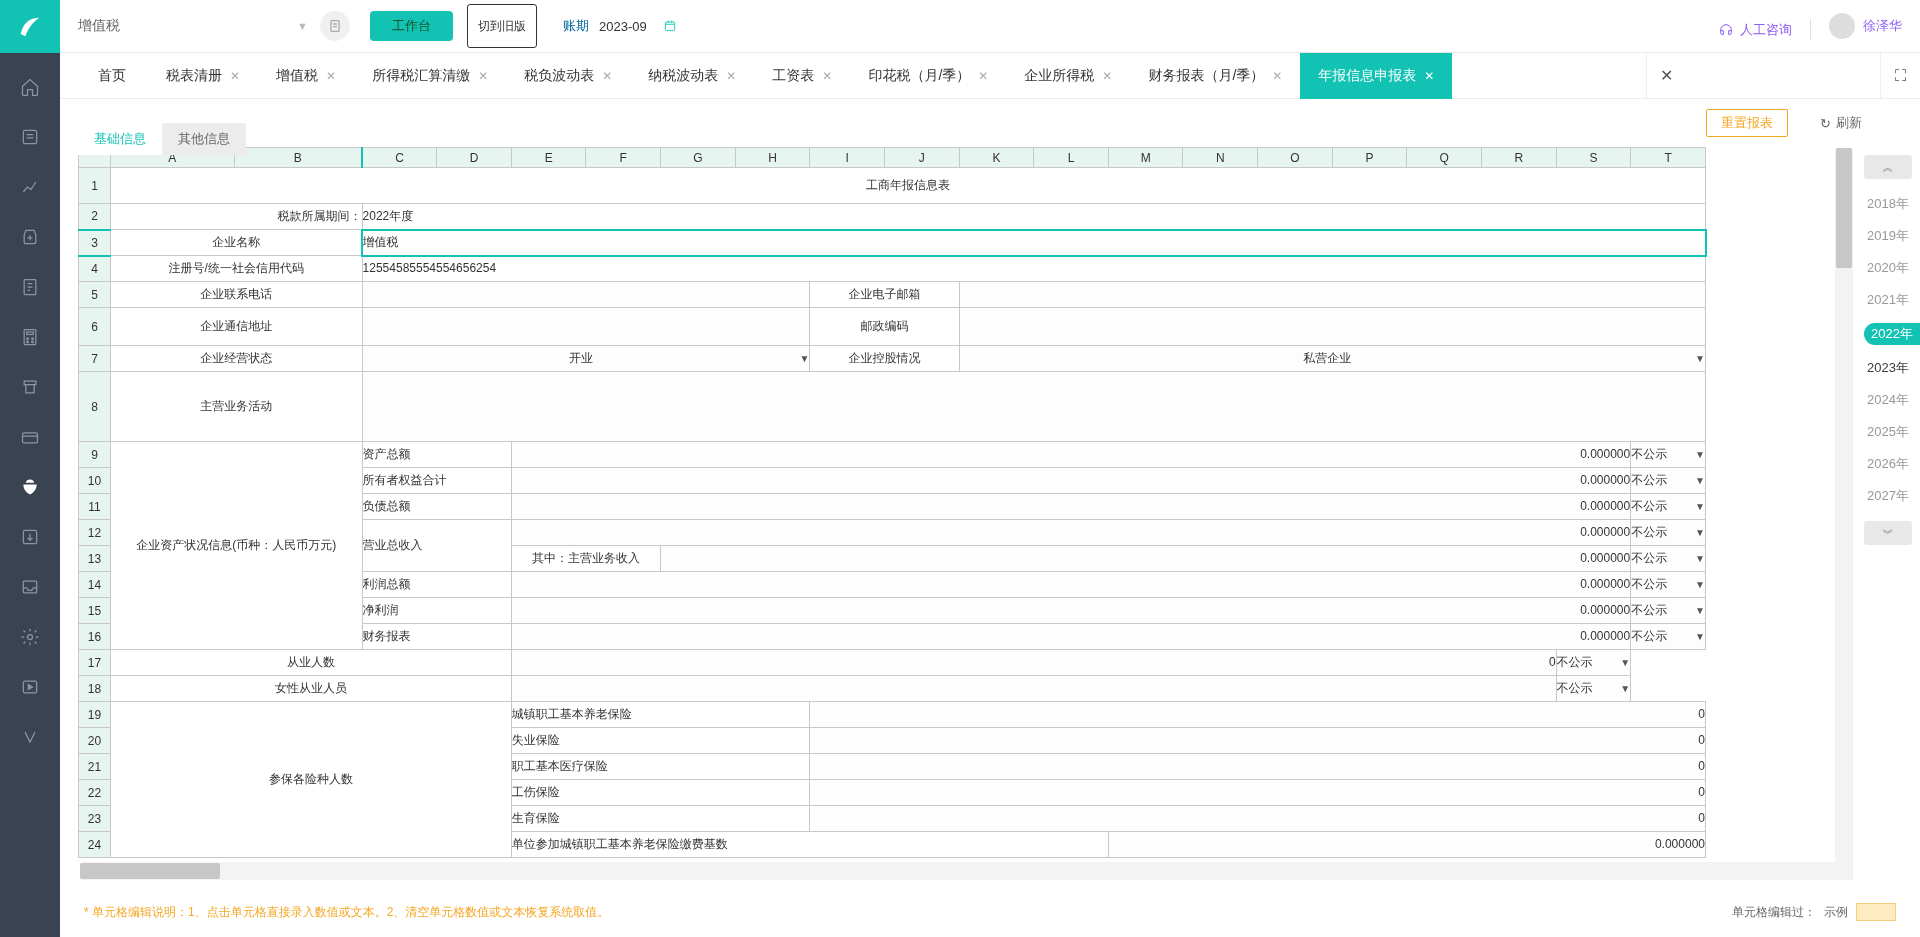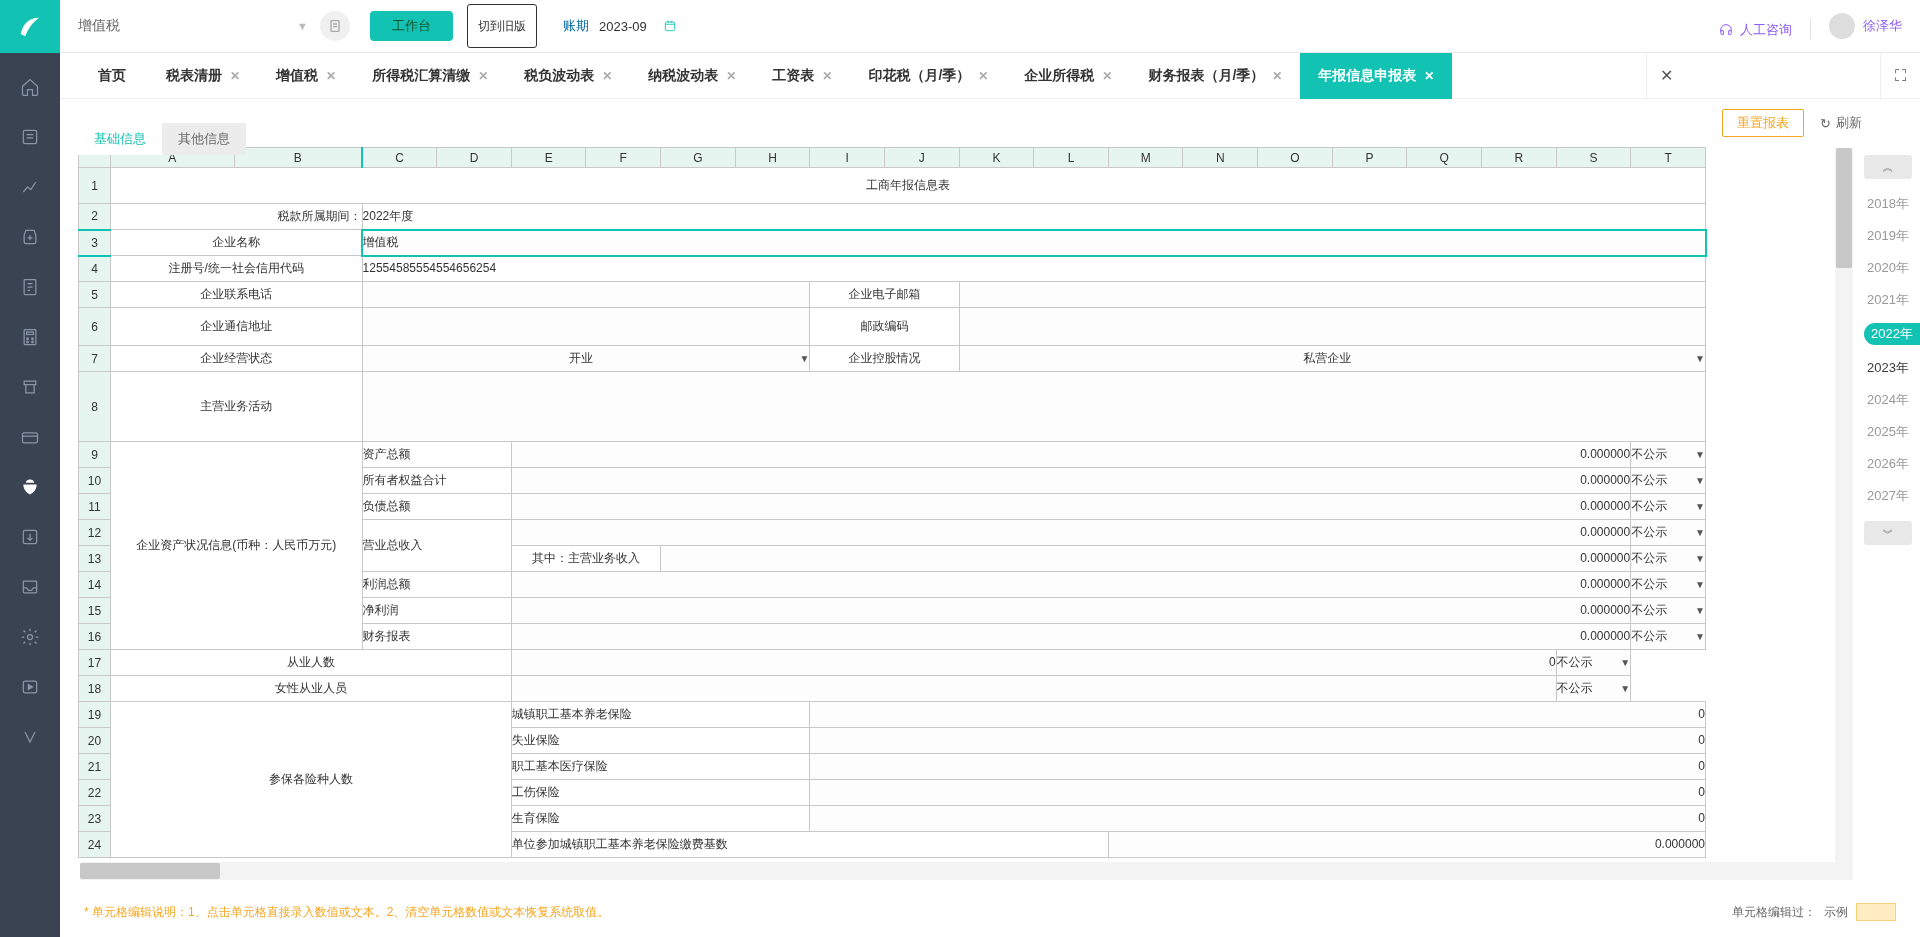--- a/index.html
+++ b/index.html
@@ -33,21 +33,21 @@
 .tabbar .tab .close { font-size:12px; color:#aaa; }
 .tabbar .tab.active { background:#12c2b3; color:#fff; }
 .tabbar .tab.active .close { color:#fff; }
 .tabbar .tab.first { padding:0 22px; }
 .tabbar .rtbtn { margin-left:auto; width:40px; height:46px; display:flex; align-items:center; justify-content:center; cursor:pointer; border-left:1px solid #eee; font-size:16px; color:#555; }
 
 .subrow { position:fixed; left:60px; top:99px; right:40px; height:48px; display:flex; align-items:center; padding:0 18px; z-index:70; background:#fff; }
 .subtabs { display:flex; height:32px;margin-top:31px; }
 .subtabs .st { padding:0 16px; height:32px; display:flex; align-items:center; font-size:13px; cursor:pointer; background:#ececec; color:#666; }
 .subtabs .st.active { background:#fff; color:#12c2b3; font-weight:500; }
-.subrow .actions { margin-left:auto; display:flex; align-items:center; gap:16px;padding-left:22px; }
+.subrow .actions { margin-left:auto; display:flex; align-items:center; gap:32px;padding-left:22px; }
 .btn-warn-outline { border:1px solid #f5a623; color:#f5a623; padding:0 14px; height:28px; border-radius:2px; display:flex; align-items:center; font-size:13px; cursor:pointer; }
 .btn-plain { color:#666; display:flex; align-items:center; gap:5px; font-size:13px; cursor:pointer; }
 
 .sheet-zone { position:fixed; left:60px; top:147px; right:80px; bottom:50px; background:#fff; overflow:hidden; padding:0 18px; }
 .sheet-scroll { width:100%; height:100%; overflow:auto; position:relative; }
 .grid-table { border-collapse:collapse; width:1628px; table-layout:fixed;}
 .grid-table td, .grid-table th { border:1px solid #c8c8c8; font-size:12px; padding:0; }
 .colhdr { background:#e7f5f0; text-align:center; height:20px; font-weight:normal; color:#333; position:relative; }
 .colhdr.first-row-corner { background:#e7f5f0; width:30px; }
 .colhdr.col-b { border-right:2px solid #12c2b3; }
@@ -209,21 +209,21 @@
     </div>
     <div class="divider"></div>
     <div class="user">
       <div class="avatar"></div>
       <span>徐泽华</span>
     </div>
   </div>
 </div>
 
 <div class="tabbar">
-  <div id="tabs-container" style="display:flex;font-weight:bold;">
+  <div id="tabs-container" style="display:flex;">
       <div class="tab first">
         <span>首页</span>
       </div>
       <div class="tab">
         <span>税表清册</span>
         <span class="close">✕</span>
       </div>
       <div class="tab">
         <span>增值税</span>
         <span class="close">✕</span>

